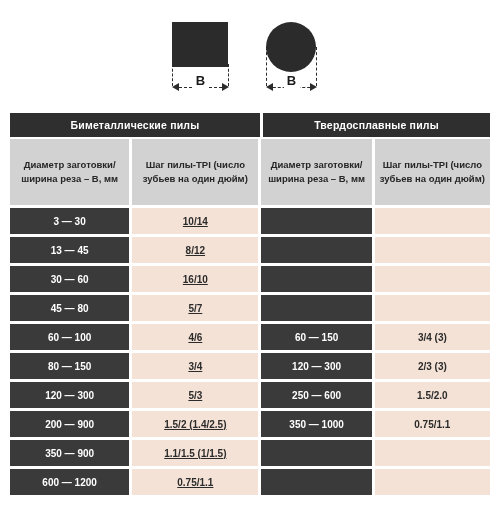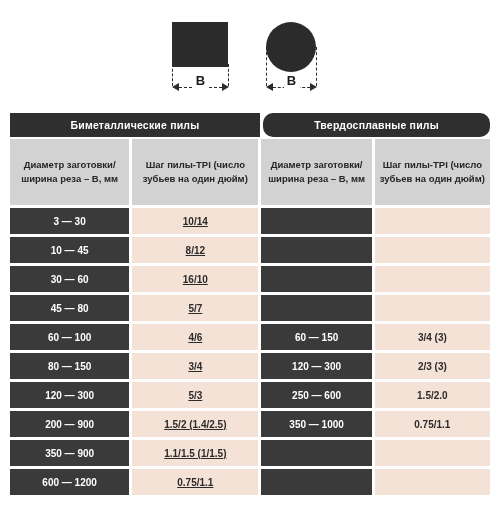--- a/index.html
+++ b/index.html
@@ -132,21 +132,21 @@
     color: #ffffff;
     font-size: 10.5px;
     font-weight: bold;
     letter-spacing: .2px;
     display: flex;
     align-items: center;
     justify-content: center;
     text-align: center;
   }
   .group-head.g1 { width: 250px; margin-right: 3px; }
-  .group-head.g2 { width: 227px; border-radius: 10px; }
+  .group-head.g2 { width: 227px; }
 
   .col-head-row {
     display: flex;
     height: 66px;
     margin-bottom: 3px;
   }
   .col-head {
     background: #d2d2d2;
     color: #262626;
     font-size: 9.5px;
@@ -241,21 +241,21 @@
     </div>
 
     <div class="data-row">
       <div class="cell dark c1">3 — 30</div>
       <div class="cell beige c2">10/14</div>
       <div class="cell dark c3"></div>
       <div class="cell beige c4"></div>
     </div>
 
     <div class="data-row">
-      <div class="cell dark c1">10 — 45</div>
+      <div class="cell dark c1">13 — 45</div>
       <div class="cell beige c2">8/12</div>
       <div class="cell dark c3"></div>
       <div class="cell beige c4"></div>
     </div>
 
     <div class="data-row">
       <div class="cell dark c1">30 — 60</div>
       <div class="cell beige c2">16/10</div>
       <div class="cell dark c3"></div>
       <div class="cell beige c4"></div>

